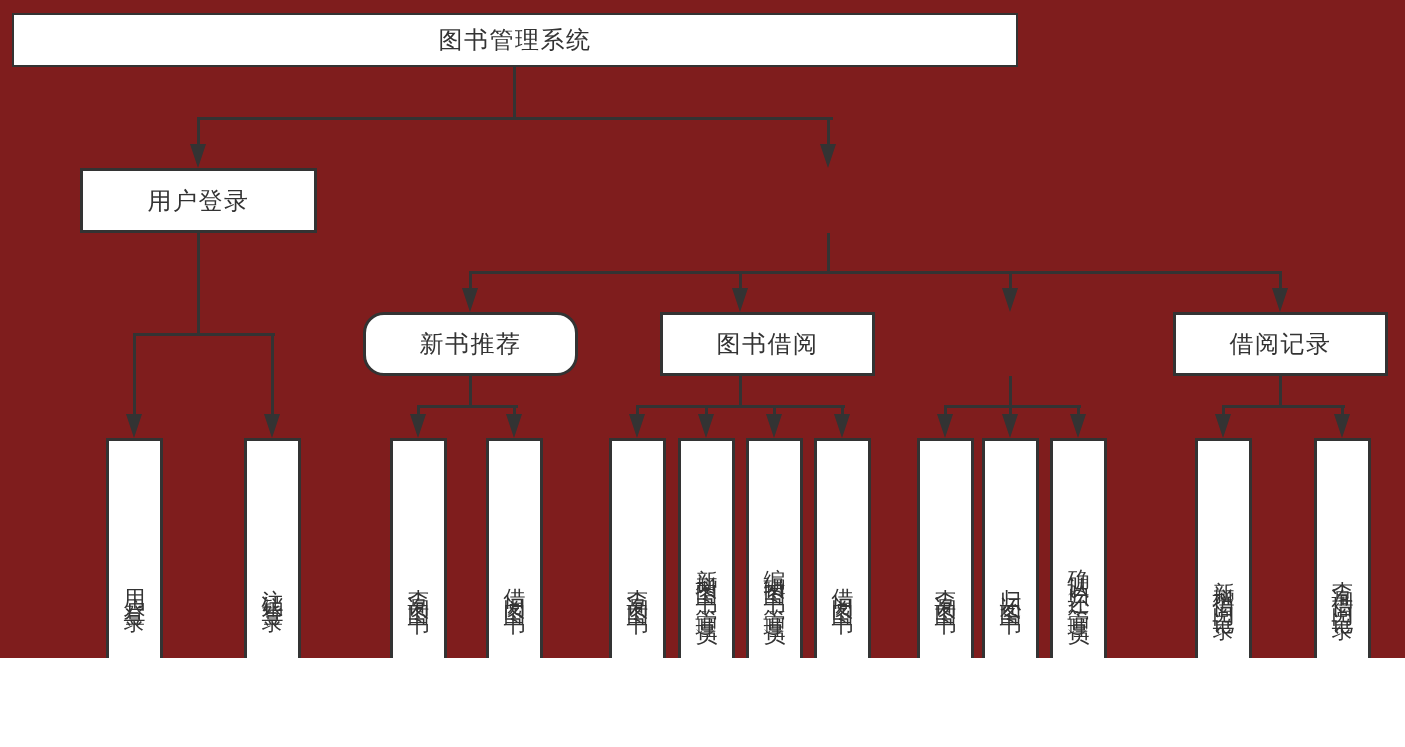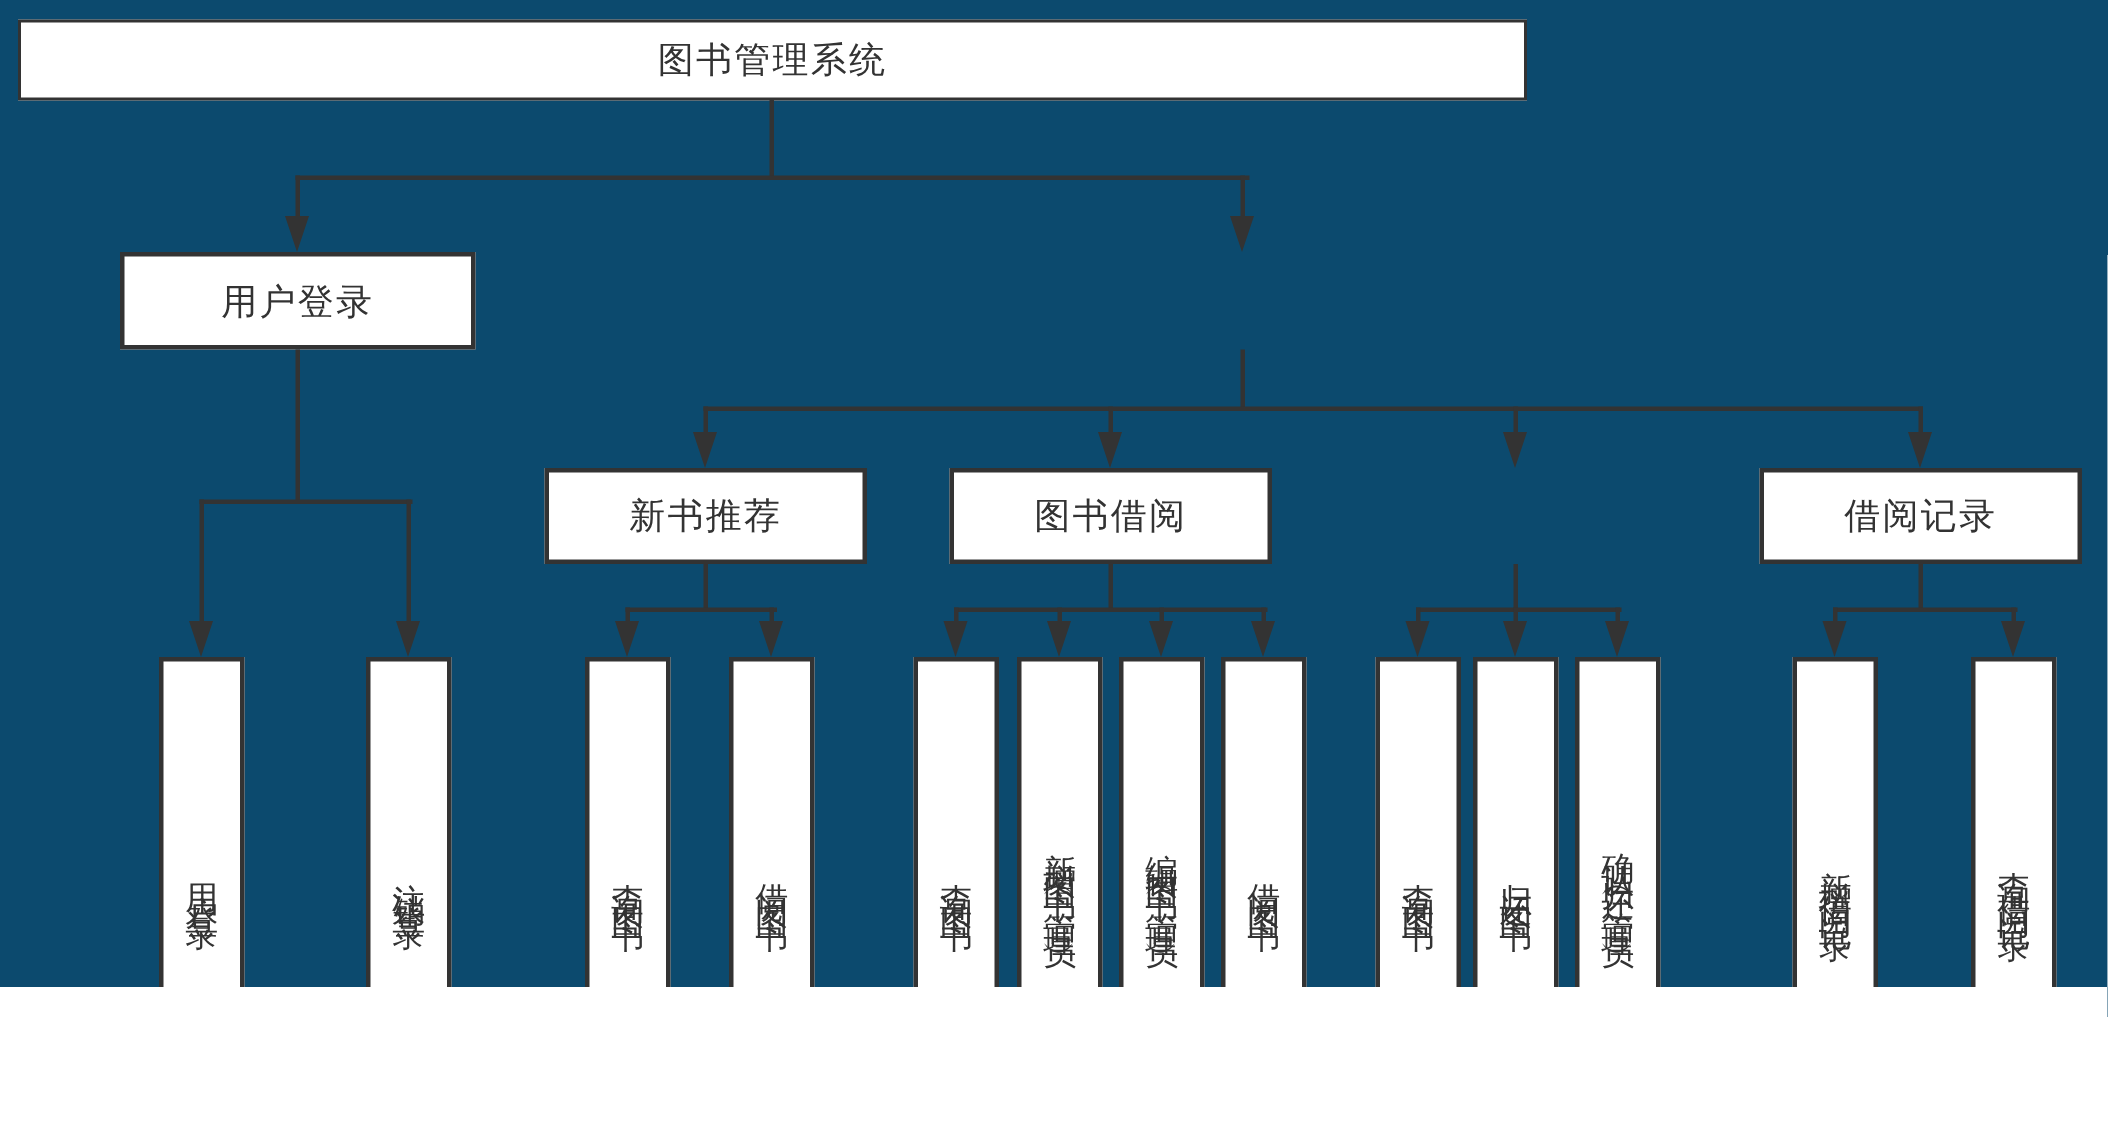--- a/index.html
+++ b/index.html
@@ -1,21 +1,21 @@
 <!DOCTYPE html>
 <html><head>
 <meta charset="utf-8">
 <style>
   html, body { margin: 0; padding: 0; background: #ffffff; }
   * { box-sizing: border-box; }
   .canvas {
     position: relative;
     width: 1405px;
     height: 658px;
-    background: #0c4a6e;
+    background: #7f1d1d;
     font-family: "Liberation Sans", sans-serif;
     overflow: hidden;
     color: #333333;
   }
   
   .box {
     position: absolute;
     background: #ffffff;
     border: 3px solid #333333;
     display: flex;
@@ -93,22 +93,22 @@
   <div class="hl" style="left:469px; top:271px; width:813px;"></div>
   <div class="vl" style="left:469px; top:271px; height:22px;"></div>
   <div class="ah" style="left:462px; top:288px;"></div>
   <div class="vl" style="left:739px; top:271px; height:22px;"></div>
   <div class="ah" style="left:732px; top:288px;"></div>
   <div class="vl" style="left:1009px; top:271px; height:22px;"></div>
   <div class="ah" style="left:1002px; top:288px;"></div>
   <div class="vl" style="left:1279px; top:271px; height:22px;"></div>
   <div class="ah" style="left:1272px; top:288px;"></div>
 
-  <div class="box" style="left:363px; top:312px; width:215px; height:64px;">新书推荐</div>
-  <div class="box" style="left:633px; top:312px; width:215px; height:64px;">图书借阅</div>
+  <div class="box" style="left:363px; top:312px; width:215px; height:64px;border-radius:21px;">新书推荐</div>
+  <div class="box" style="left:660px; top:312px; width:215px; height:64px;">图书借阅</div>
   <div class="box" style="left:1173px; top:312px; width:215px; height:64px;">借阅记录</div>
 
   <div class="vl" style="left:469px; top:376px; height:31px;"></div>
   <div class="hl" style="left:417px; top:405px; width:101px;"></div>
   <div class="vl" style="left:417px; top:405px; height:12px;"></div>
   <div class="ah" style="left:410px; top:414px;"></div>
   <div class="vl" style="left:513px; top:405px; height:12px;"></div>
   <div class="ah" style="left:506px; top:414px;"></div>
 
   <div class="vl" style="left:739px; top:376px; height:31px;"></div>

